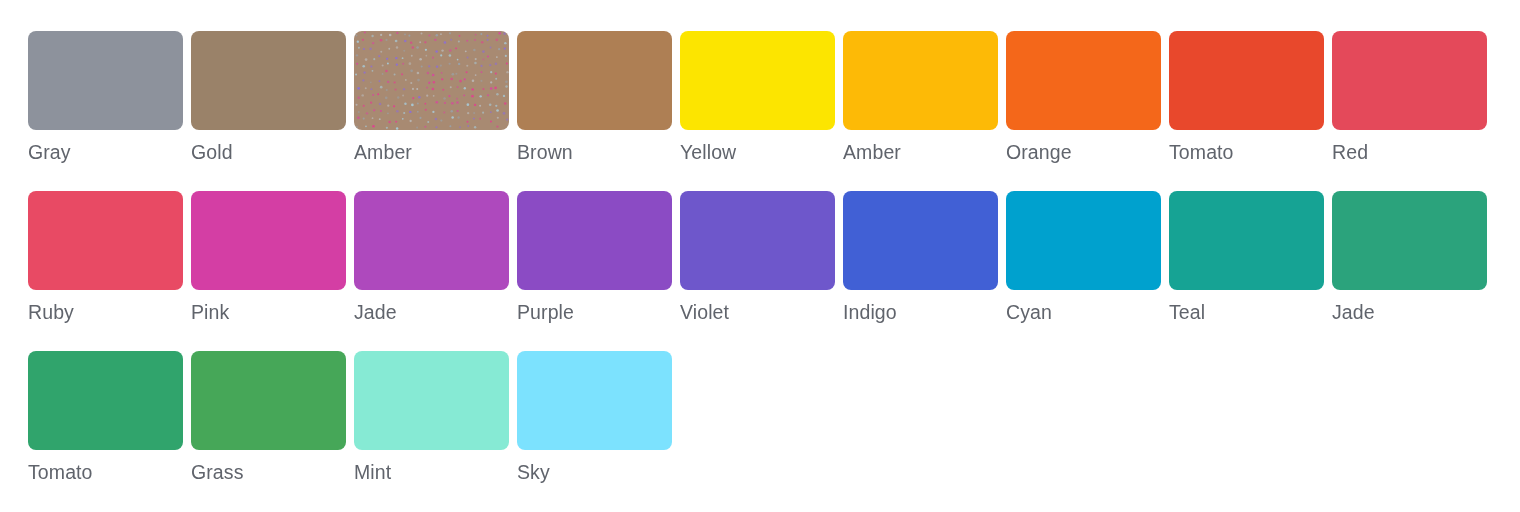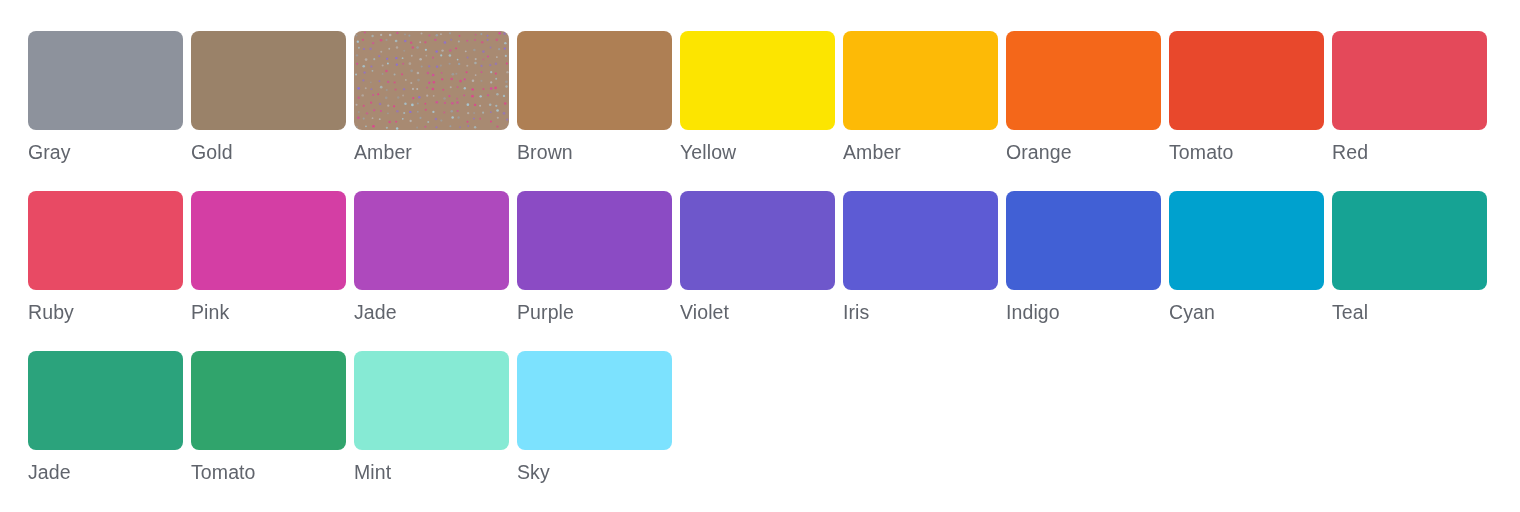--- a/index.html
+++ b/index.html
@@ -369,44 +369,44 @@
     </div>
     <div class="swatch-cell">
       <div class="swatch-chip" title="Purple" style="background: rgb(139, 75, 196);"></div>
       <div class="swatch-label">Purple</div>
     </div>
     <div class="swatch-cell">
       <div class="swatch-chip" title="Violet" style="background: rgb(110, 87, 203);"></div>
       <div class="swatch-label">Violet</div>
     </div>
     <div class="swatch-cell">
-      <div class="swatch-chip" title="Iris" style="background: rgb(93, 91, 212);"></div>
-      <div class="swatch-label">Iris</div>
-    </div>
-    <div class="swatch-cell">
       <div class="swatch-chip" title="Indigo" style="background: rgb(65, 96, 213);"></div>
       <div class="swatch-label">Indigo</div>
     </div>
     <div class="swatch-cell">
       <div class="swatch-chip" title="Cyan" style="background: rgb(0, 161, 206);"></div>
       <div class="swatch-label">Cyan</div>
     </div>
     <div class="swatch-cell">
       <div class="swatch-chip" title="Teal" style="background: rgb(22, 163, 148);"></div>
       <div class="swatch-label">Teal</div>
     </div>
     <div class="swatch-cell">
       <div class="swatch-chip" title="Jade" style="background: rgb(43, 163, 124);"></div>
       <div class="swatch-label">Jade</div>
     </div>
     <div class="swatch-cell">
       <div class="swatch-chip" title="Green" style="background: rgb(48, 164, 108);"></div>
       <div class="swatch-label">Tomato</div>
     </div>
     <div class="swatch-cell">
+      <div class="swatch-chip" title="Grass" style="background: rgb(70, 167, 88);"></div>
+      <div class="swatch-label">Grass</div>
+    </div>
+    <div class="swatch-cell">
       <div class="swatch-chip" title="Mint" style="background: rgb(134, 234, 212);"></div>
       <div class="swatch-label">Mint</div>
     </div>
     <div class="swatch-cell">
       <div class="swatch-chip" title="Sky" style="background: rgb(124, 226, 254);"></div>
       <div class="swatch-label">Sky</div>
     </div>
     <div class="swatch-cell is-empty"></div>
   </div>
 

